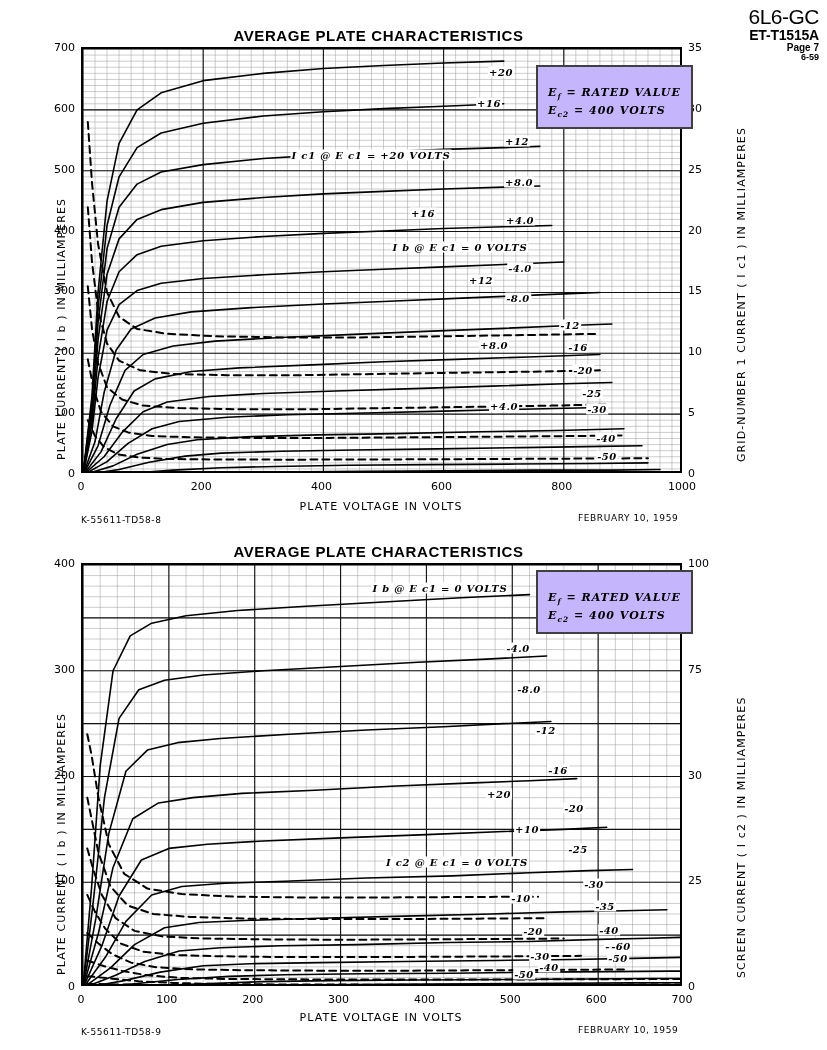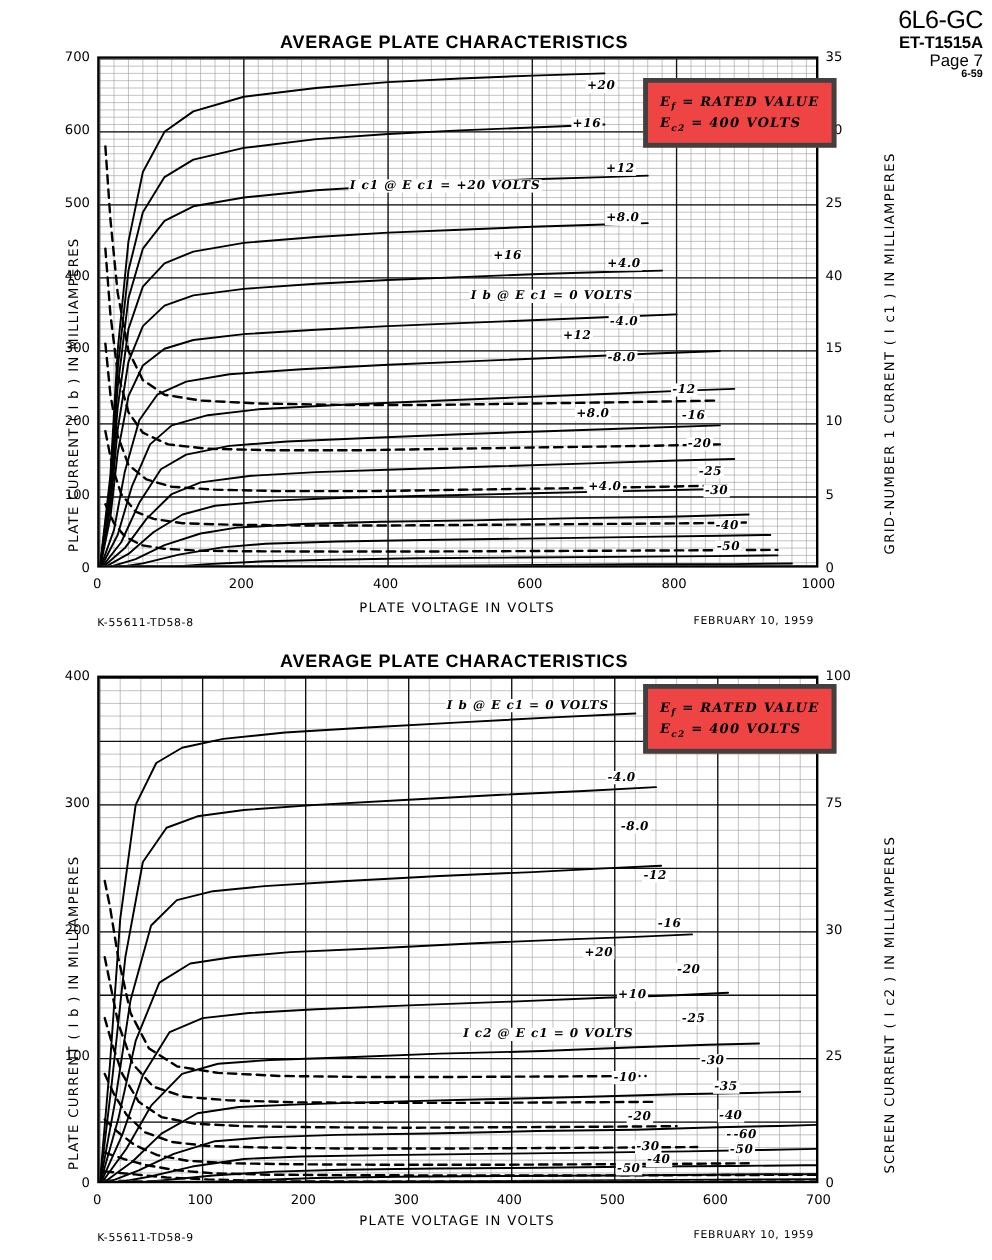--- a/index.html
+++ b/index.html
@@ -5,21 +5,21 @@
   html,body{margin:0;padding:0;background:#ffffff;}
   body{width:827px;height:1050px;position:relative;
        font-family:"Liberation Sans",sans-serif;color:#000;overflow:hidden;}
 
   .page{position:absolute;inset:0;}
 
   
   .hdr{position:absolute;right:8px;top:6px;text-align:right;line-height:1.05;}
   .hdr .tube{font-size:21px;font-weight:normal;letter-spacing:-0.5px;}
   .hdr .etno{font-size:14px;font-weight:bold;letter-spacing:-0.2px;}
-  .hdr .pg{font-size:14px;font-weight:normal;}
+  .hdr .pg{font-size:10px;font-weight:bold;}
   .hdr .dt{font-size:9px;font-weight:bold;}
 
   
   .chart{position:absolute;}
   .title{position:absolute;width:100%;text-align:center;font-size:15px;
          font-weight:bold;letter-spacing:0.6px;}
   .plot{position:absolute;border:2px solid #000;box-sizing:border-box;
         background:#fff;overflow:hidden;}
 
   
@@ -34,22 +34,22 @@
           white-space:nowrap;transform-origin:0 0;
           font-family:"DejaVu Sans",sans-serif;}
   .htitle{position:absolute;font-size:11px;letter-spacing:1.1px;
           white-space:nowrap;transform:translate(-50%,0);
           font-family:"DejaVu Sans",sans-serif;}
 
   .foot{position:absolute;font-size:9px;letter-spacing:0.6px;
         font-family:"DejaVu Sans",sans-serif;white-space:nowrap;}
 
   
-  .legend{position:absolute;border:4px solid #404040;background:#ef4444;
-          padding:8px 10px 6px 10px;z-index:40;}
+  .legend{position:absolute;border:2px solid #404040;background:#c4b5fd;
+          padding:18px 10px 6px 10px;z-index:40;}
   .legend div{font-size:11px;font-style:italic;font-weight:bold;
               letter-spacing:1px;white-space:nowrap;line-height:1.45;
               font-family:"DejaVu Serif",serif;}
   sub{font-size:0.68em;}
 
   
   .clab{position:absolute;font-size:10px;font-style:italic;font-weight:bold;
         background:#fff;padding:0 1px;white-space:nowrap;z-index:30;
         font-family:"DejaVu Serif",serif;letter-spacing:0.5px;
         transform:translate(-50%,-50%);}
@@ -251,21 +251,21 @@
         <div class="tl l" style="left: 75px; top: 351.286px;">200</div>
         <div class="tl l" style="left: 75px; top: 290.429px;">300</div>
         <div class="tl l" style="left: 75px; top: 229.571px;">400</div>
         <div class="tl l" style="left: 75px; top: 168.714px;">500</div>
         <div class="tl l" style="left: 75px; top: 107.857px;">600</div>
         <div class="tl l" style="left: 75px; top: 47px;">700</div>
         <div class="tl r" style="left: 688px; top: 473px;">0</div>
         <div class="tl r" style="left: 688px; top: 412.143px;">5</div>
         <div class="tl r" style="left: 688px; top: 351.286px;">10</div>
         <div class="tl r" style="left: 688px; top: 290.429px;">15</div>
-        <div class="tl r" style="left: 688px; top: 229.571px;">40</div>
+        <div class="tl r" style="left: 688px; top: 229.571px;">20</div>
         <div class="tl r" style="left: 688px; top: 168.714px;">25</div>
         <div class="tl r" style="left: 688px; top: 107.857px;">30</div>
         <div class="tl r" style="left: 688px; top: 47px;">35</div>
       </div>
     <div id="uLabels">
         <div class="clab" style="left: 501px; top: 72px;">+20</div>
         <div class="clab" style="left: 489px; top: 103px;">+16</div>
         <div class="clab" style="left: 517px; top: 141px;">+12</div>
         <div class="clab" style="left: 519px; top: 182px;">+8.0</div>
         <div class="clab" style="left: 520px; top: 220px;">+4.0</div>

